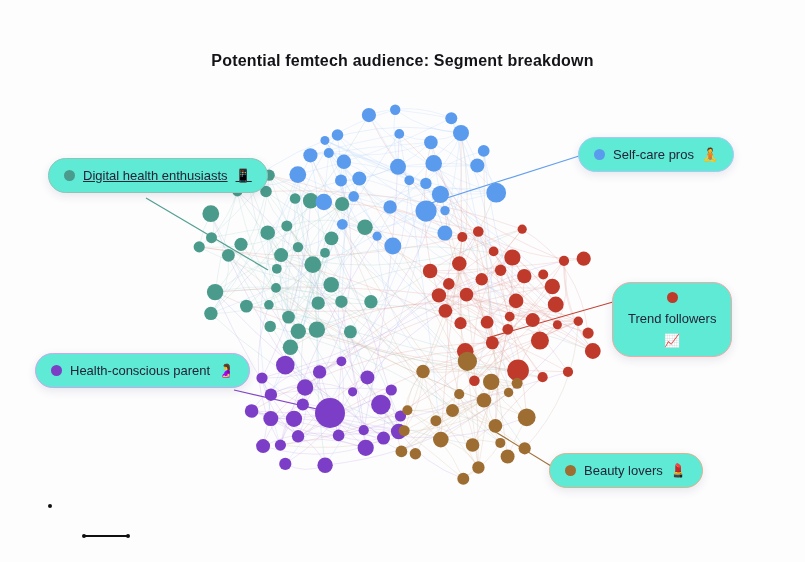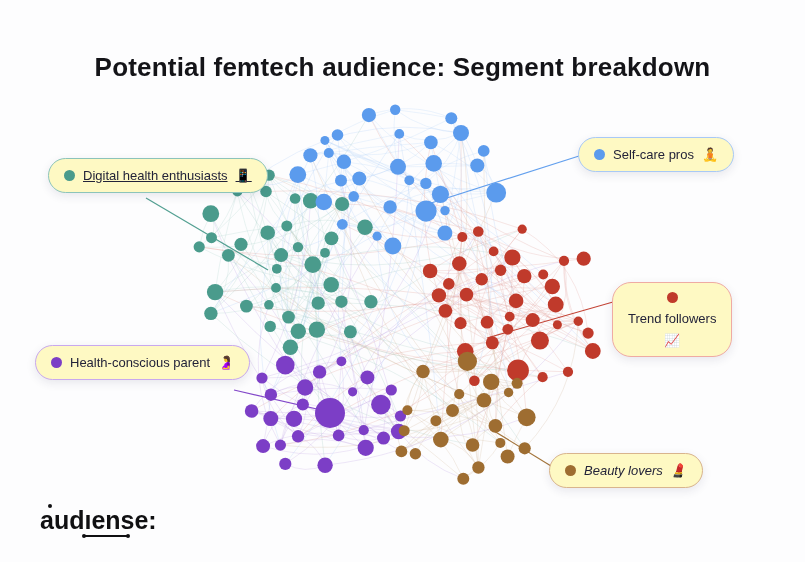--- a/index.html
+++ b/index.html
@@ -2,26 +2,26 @@
 <html><head>
 <meta charset="utf-8">
 <style>
   html,body{margin:0;padding:0;background:#fdfdfe;}
   #stage{
     position:relative;width:805px;height:562px;overflow:hidden;
     background:#fdfdfe;font-family:"Liberation Sans",sans-serif;
   }
   .title{
     position:absolute;left:0;top:52px;width:100%;text-align:center;
-    font-size:26px;font-weight:bold;color:#141418;letter-spacing:.2px;
+    font-size:16px;font-weight:bold;color:#141418;letter-spacing:.2px;
   }
   #graph-svg{position:absolute;left:0;top:0;}
   .pill{
     position:absolute;display:inline-flex;align-items:center;gap:8px;
-    background:#fef9c3;border:1px solid #ccc;border-radius:19px;
+    background:#5eead4;border:1px solid #ccc;border-radius:19px;
     padding:9px 15px;font-size:13px;color:#232339;white-space:nowrap;
     box-shadow:0 3px 10px rgba(40,40,80,0.10);
   }
   .pill .dot{width:11px;height:11px;border-radius:50%;flex:0 0 auto;}
   .pill .pill-emoji{font-size:13px;line-height:1;}
   .logo{
     position:absolute;left:40px;top:506px;width:140px;height:42px;
     color:#101012;
   }
   .logo-text{
@@ -625,31 +625,30 @@
     <span class="pill-text">Self-care pros</span>
     <span class="pill-emoji">🧘</span>
   </div>
 
   <div class="pill" style="left: 612px; top: 282px; border-color: rgb(239, 171, 163); flex-direction: column;">
     <span class="dot" style="background: rgb(192, 58, 43);"></span>
     <span class="pill-text">Trend followers</span>
     <span class="pill-emoji">📈</span>
   </div>
 
-  <div class="pill" style="left: 35px; top: 345px; border-color: rgb(200, 168, 238);">
+  <div class="pill" style="left: 35px; top: 353px; border-color: rgb(200, 168, 238);">
     <span class="dot" style="background: rgb(124, 62, 198);"></span>
     <span class="pill-text">Health-conscious parent</span>
     <span class="pill-emoji">🤰</span>
   </div>
 
-  <div class="pill" style="left: 549px; top: 453px; border-color: rgb(216, 180, 141); font-style: italic;">
+  <div class="pill" style="left: 549px; top: 453px; border-color: rgb(216, 180, 141);">
     <span class="dot" style="background: rgb(158, 109, 49);"></span>
     <span class="pill-text">Beauty lovers</span>
     <span class="pill-emoji">💄</span>
   </div>
 
   <div class="logo">
-    <span class="logo-text">audıense:</span>
     <span class="logo-a-dot"></span>
     <span class="logo-underline"></span>
   </div>
 
 </div>
 
 </body></html>

